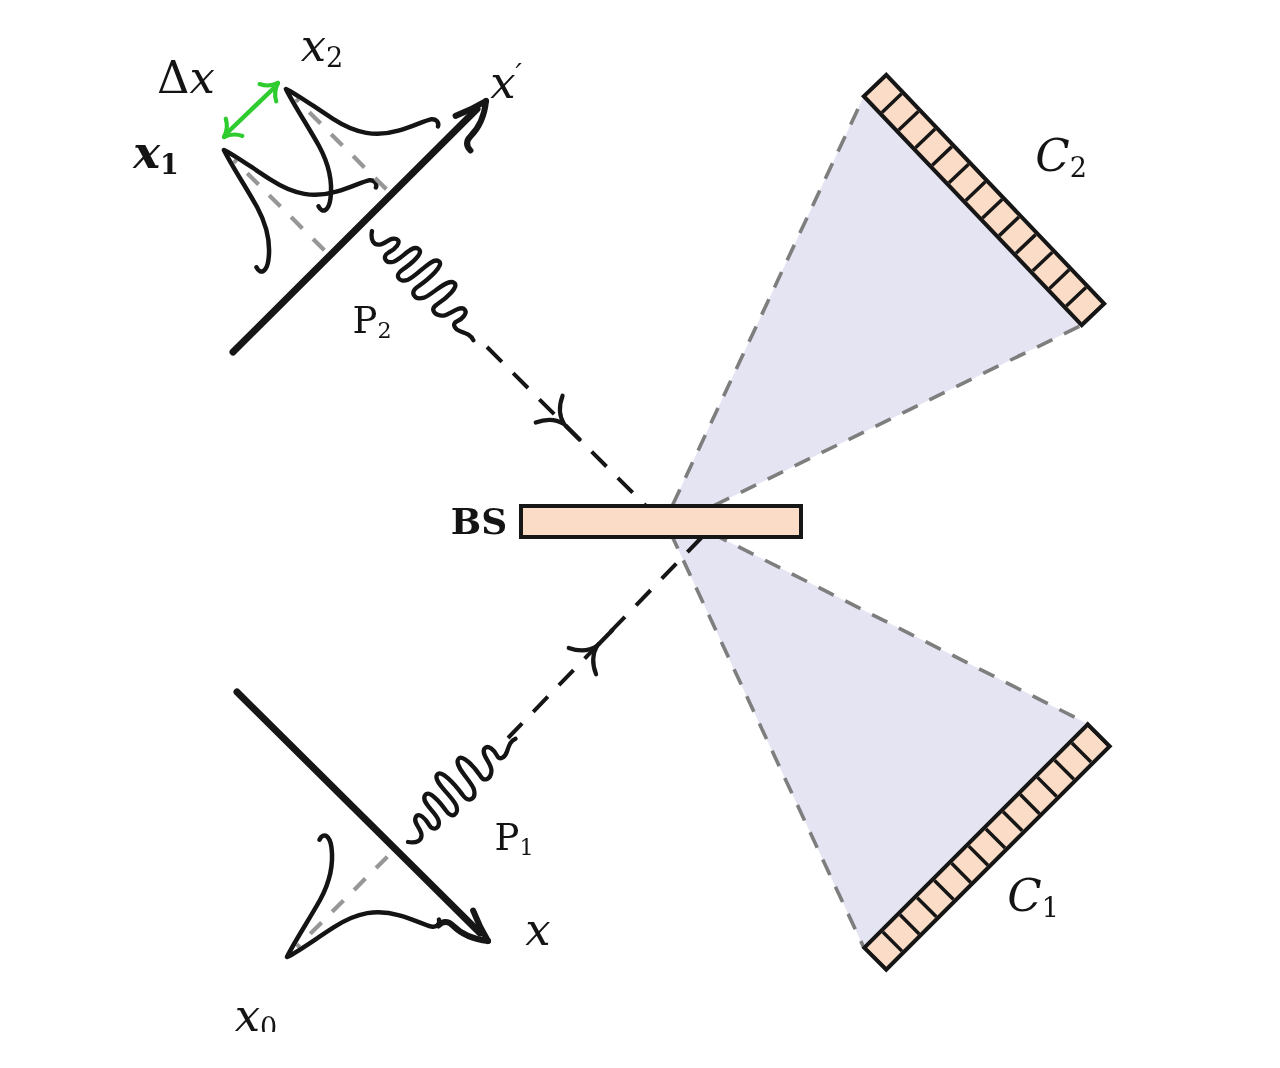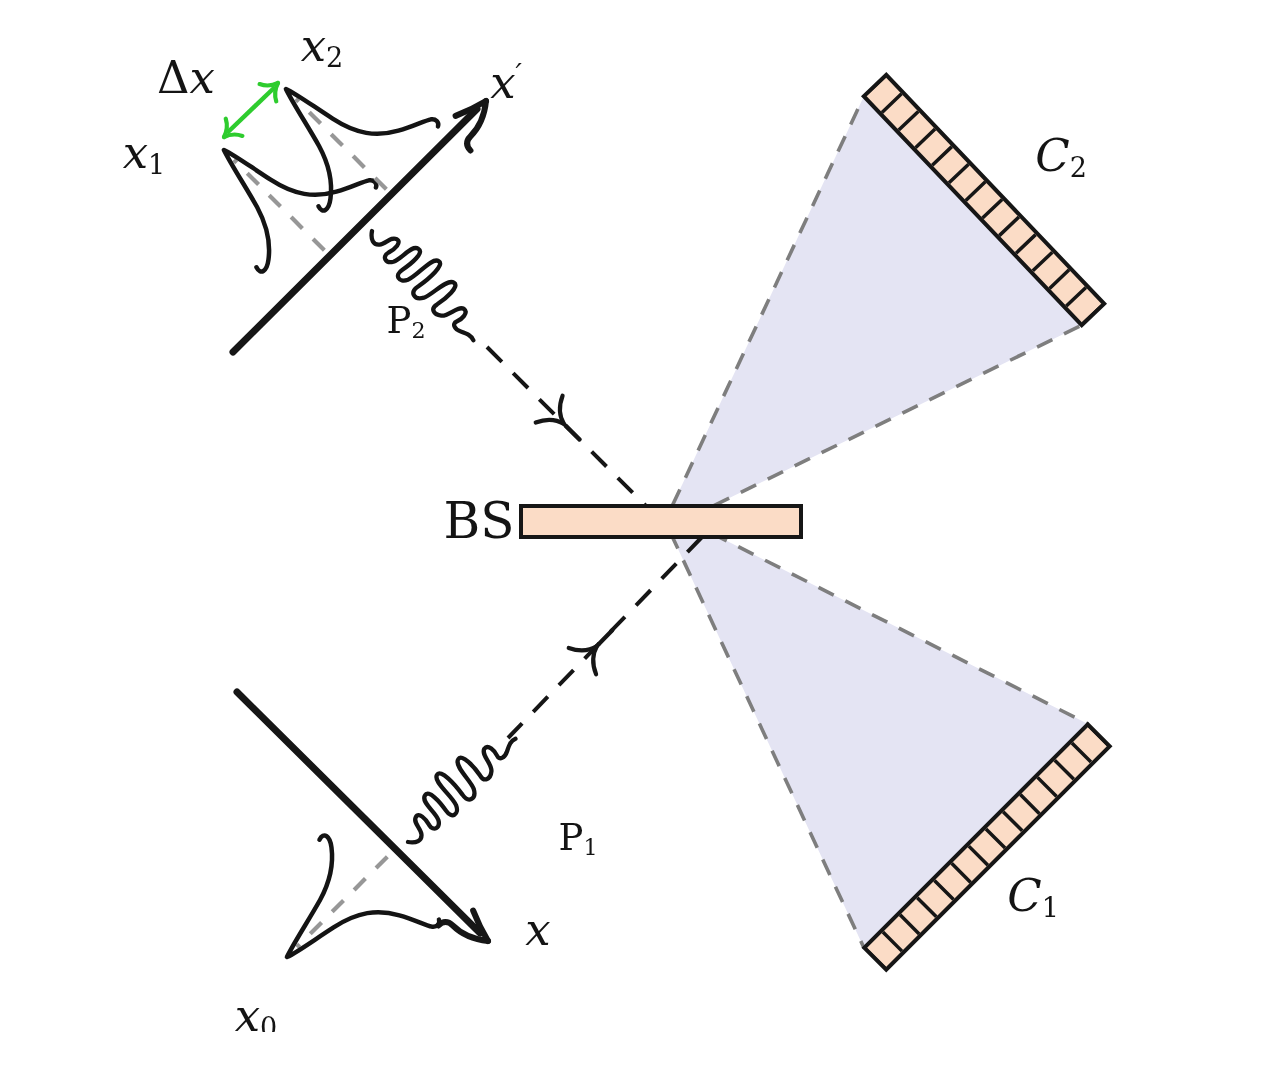--- a/index.html
+++ b/index.html
@@ -18,22 +18,22 @@
   .outlined{stroke:#161616;stroke-width:4;}
   .cells{stroke:#161616;}
   .ah{fill:none;stroke:#161616;stroke-width:4.2;stroke-linecap:round;}
   .ahx{fill:none;stroke:#161616;stroke-width:6;stroke-linecap:round;}
   .ahg{fill:none;stroke-width:4.2;stroke-linecap:round;}
   
   .lbl{
     position:absolute;transform:translate(-50%,-50%);
     font-size:45px;color:#141414;line-height:1;white-space:nowrap;
   }
-  .lbl.sm{font-size:37px;margin-left:34px;}
-  .lbl.md{font-size:50px;}
+  .lbl.sm{font-size:37px;}
+  .lbl.md{font-size:36px;font-weight:bold;}
   .it{font-style:italic;}
   .up{font-style:normal;}
   .lbl sub{font-size:.6em;font-style:normal;vertical-align:-0.22em;line-height:1;}
   .lbl sup{font-size:.62em;font-style:italic;vertical-align:.5em;line-height:1;}
 </style>
 </head>
 <body>
 
 <div class="stage">
   <svg width="1280" height="1068" viewBox="0 0 1280 1068">
@@ -130,39 +130,39 @@
 
     <rect x="30" y="1053" width="1240" height="15" opacity="0.5" fill="#f7efe2"></rect>
   </svg>
 
   <div class="lbl" style="left:322px;top:47px;">
     <span class="it">x</span><sub>2</sub>
   </div>
   <div class="lbl" style="left:186px;top:77px;">
     <span class="up">Δ</span><span class="it">x</span>
   </div>
-  <div class="lbl" style="left:144px;top:154px;">
+  <div class="lbl" style="left:156px;top:154px;font-weight:bold;">
     <span class="it">x</span><sub>1</sub>
   </div>
   <div class="lbl" style="left:506px;top:82px;">
     <span class="it">x</span><sup>′</sup>
   </div>
   <div class="lbl sm" style="left:372px;top:322px;">
     <span class="up">P</span><sub>2</sub>
   </div>
   <div class="lbl md" style="left:479px;top:521px;">
     <span class="up">BS</span>
   </div>
   <div class="lbl" style="left:1061px;top:157px;">
     <span class="it">C</span><sub>2</sub>
   </div>
   <div class="lbl" style="left:1033px;top:885px;margin-top:12px;">
     <span class="it">C</span><sub>1</sub>
   </div>
-  <div class="lbl sm" style="left:544px;top:839px;">
+  <div class="lbl sm" style="left:514px;top:839px;">
     <span class="up">P</span><sub>1</sub>
   </div>
   <div class="lbl" style="left:538px;top:929px;">
     <span class="it">x</span>
   </div>
   <div class="lbl" style="left:256px;top:981px;margin-top:36px;">
     <span class="it">x</span><sub>0</sub>
   </div>
 </div>
 

